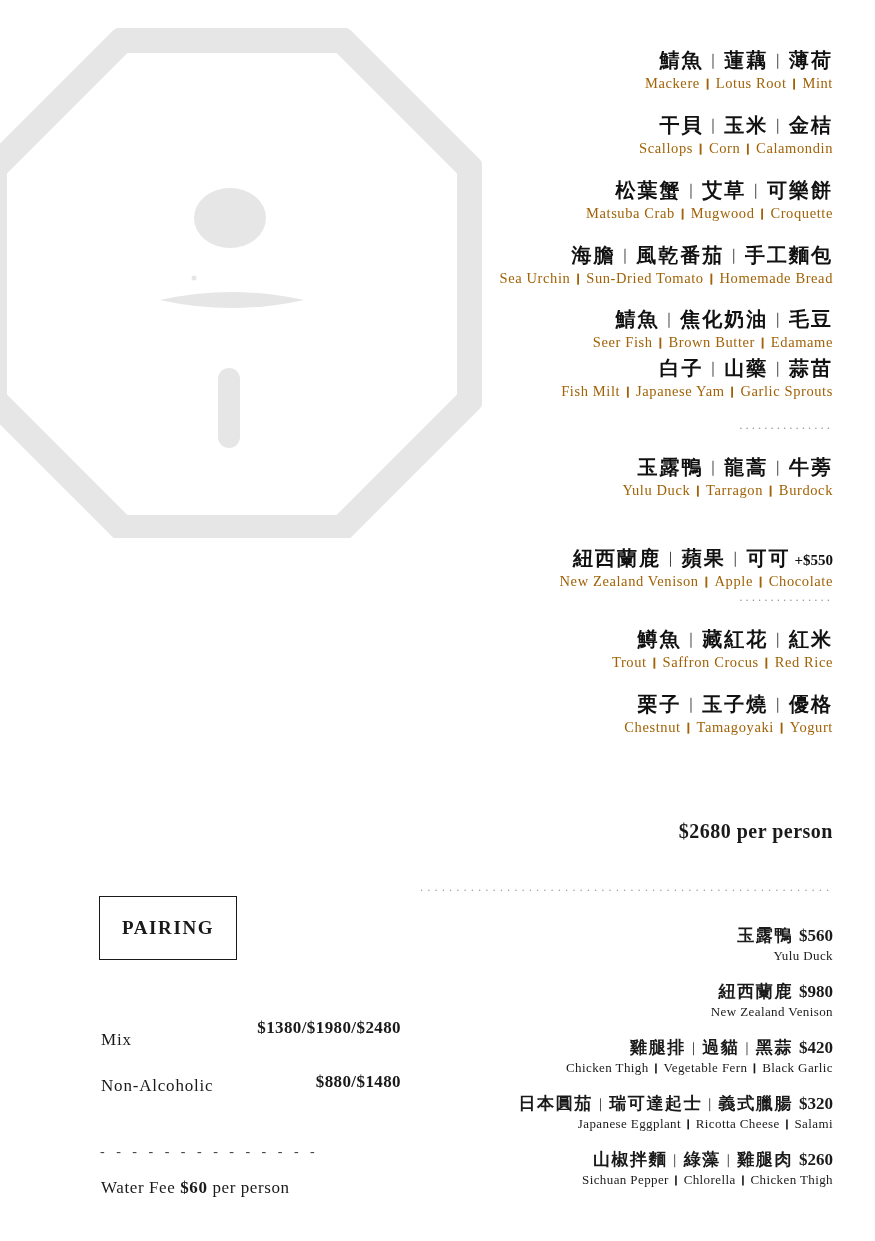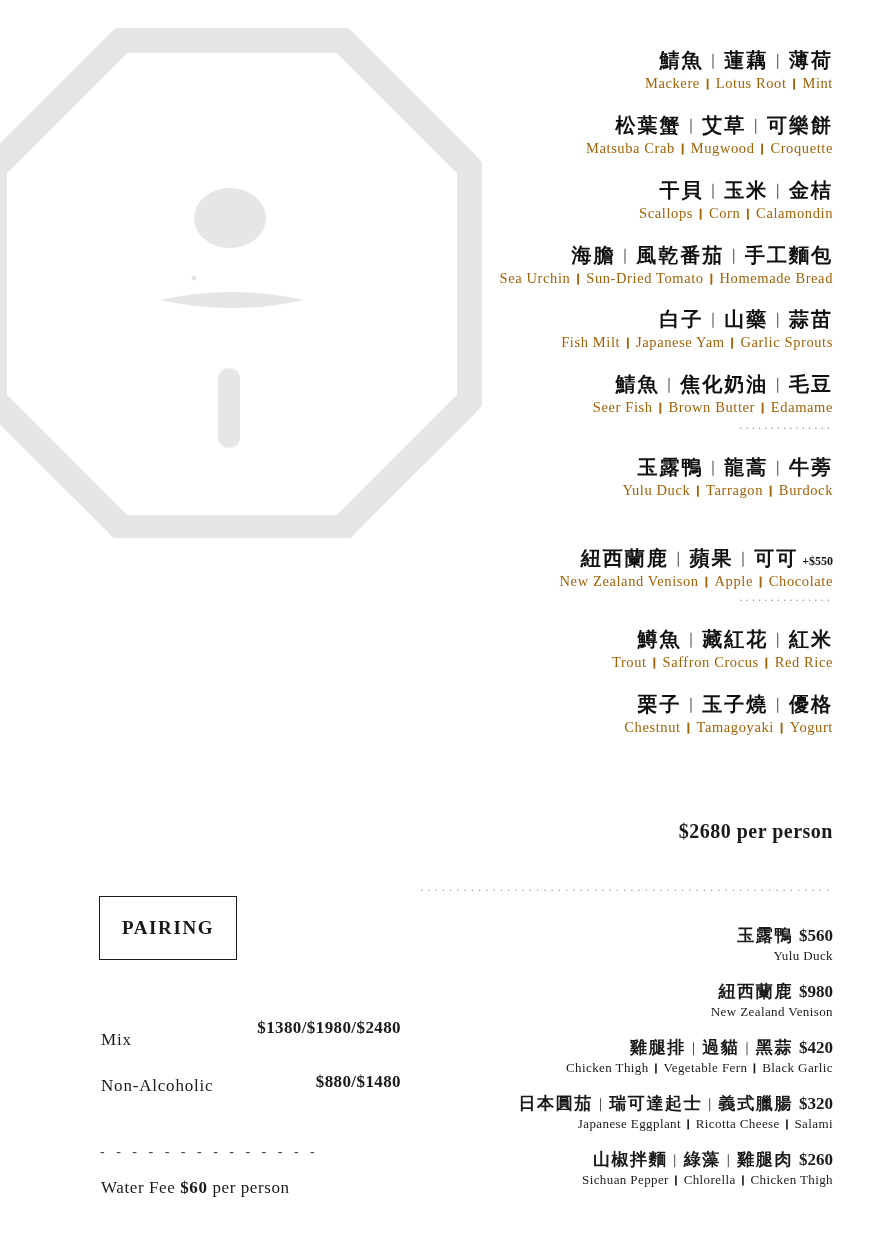--- a/index.html
+++ b/index.html
@@ -48,21 +48,21 @@
   }
   .course .cn .sep {
     font-weight: 400;
     font-size: 15px;
     padding: 0 2px;
     position: relative;
     top: -2px;
     color: #333;
   }
   .course .cn .supp {
-    font-size: 12px;
+    font-size: 15px;
     font-weight: 700;
     letter-spacing: 0;
     padding-left: 4px;
   }
   .course .en {
     font-family: "Liberation Serif", serif;
     font-size: 14.5px;
     letter-spacing: 0.6px;
     line-height: 1.3;
     color: #a16207;
@@ -240,60 +240,60 @@
     <div class="cn">
       <span>鯖魚</span><span class="sep">｜</span><span>蓮藕</span><span class="sep">｜</span><span>薄荷</span>
     </div>
     <div class="en">
       <span>Mackere</span><span class="bar">❙</span><span>Lotus Root</span><span class="bar">❙</span><span>Mint</span>
     </div>
   </div>
 
   <div class="course">
     <div class="cn">
+      <span>干貝</span><span class="sep">｜</span><span>玉米</span><span class="sep">｜</span><span>金桔</span>
+    </div>
+    <div class="en">
+      <span>Scallops</span><span class="bar">❙</span><span>Corn</span><span class="bar">❙</span><span>Calamondin</span>
+    </div>
+  </div>
+
+  <div class="course">
+    <div class="cn">
       <span>松葉蟹</span><span class="sep">｜</span><span>艾草</span><span class="sep">｜</span><span>可樂餅</span>
     </div>
     <div class="en">
       <span>Matsuba Crab</span><span class="bar">❙</span><span>Mugwood</span><span class="bar">❙</span><span>Croquette</span>
     </div>
   </div>
 
   <div class="course">
     <div class="cn">
-      <span>干貝</span><span class="sep">｜</span><span>玉米</span><span class="sep">｜</span><span>金桔</span>
-    </div>
-    <div class="en">
-      <span>Scallops</span><span class="bar">❙</span><span>Corn</span><span class="bar">❙</span><span>Calamondin</span>
-    </div>
-  </div>
-
-  <div class="course">
-    <div class="cn">
       <span>海膽</span><span class="sep">｜</span><span>風乾番茄</span><span class="sep">｜</span><span>手工麵包</span>
     </div>
     <div class="en">
       <span>Sea Urchin</span><span class="bar">❙</span><span>Sun-Dried Tomato</span><span class="bar">❙</span><span>Homemade Bread</span>
     </div>
   </div>
 
+  <div class="course" style="margin-bottom:4px;">
+    <div class="cn">
+      <span>鯖魚</span><span class="sep">｜</span><span>焦化奶油</span><span class="sep">｜</span><span>毛豆</span>
+    </div>
+    <div class="en">
+      <span>Seer Fish</span><span class="bar">❙</span><span>Brown Butter</span><span class="bar">❙</span><span>Edamame</span>
+    </div>
+  </div>
+
   <div class="course">
     <div class="cn">
       <span>白子</span><span class="sep">｜</span><span>山藥</span><span class="sep">｜</span><span>蒜苗</span>
     </div>
     <div class="en">
       <span>Fish Milt</span><span class="bar">❙</span><span>Japanese Yam</span><span class="bar">❙</span><span>Garlic Sprouts</span>
-    </div>
-  </div>
-
-  <div class="course" style="margin-bottom:4px;">
-    <div class="cn">
-      <span>鯖魚</span><span class="sep">｜</span><span>焦化奶油</span><span class="sep">｜</span><span>毛豆</span>
-    </div>
-    <div class="en">
-      <span>Seer Fish</span><span class="bar">❙</span><span>Brown Butter</span><span class="bar">❙</span><span>Edamame</span>
     </div>
   </div>
 
   <div class="dots-sm">...............</div>
   <div class="gap-md"></div>
 
   <div class="course">
     <div class="cn">
       <span>玉露鴨</span><span class="sep">｜</span><span>龍蒿</span><span class="sep">｜</span><span>牛蒡</span>
     </div>

